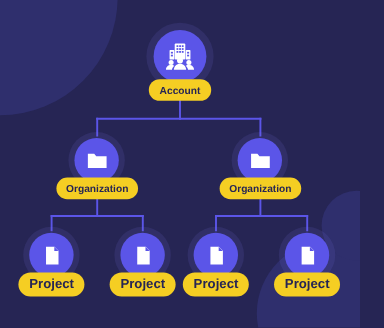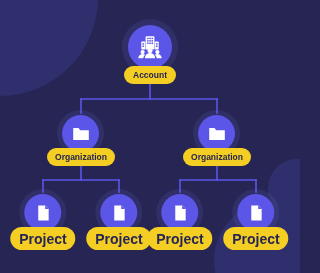--- a/index.html
+++ b/index.html
@@ -33,21 +33,21 @@
   .node-project .disc{width:37px;height:37px;}
 
   .pill{
     background:#F5CE23;color:#262554;border-radius:999px;
     font-weight:700;line-height:1;white-space:nowrap;
     margin-top:-9px;position:relative;z-index:4;
     box-shadow:0 0 0 0 rgba(0,0,0,0);
   }
   .node-account .pill{font-size:8.5px;padding:4.5px 9px;}
   .node-org .pill{font-size:8.5px;padding:4.5px 8px;}
-  .node-project .pill{font-size:14px;padding:4.5px 9px;}
+  .node-project .pill{font-size:11px;padding:4.5px 9px;}
 
   .ico{display:block;}
 </style>
 </head>
 <body>
 
 <div id="stage">
 
   <div class="blob" id="blob-tl"></div>
   <div class="blob" id="blob-br"></div>

